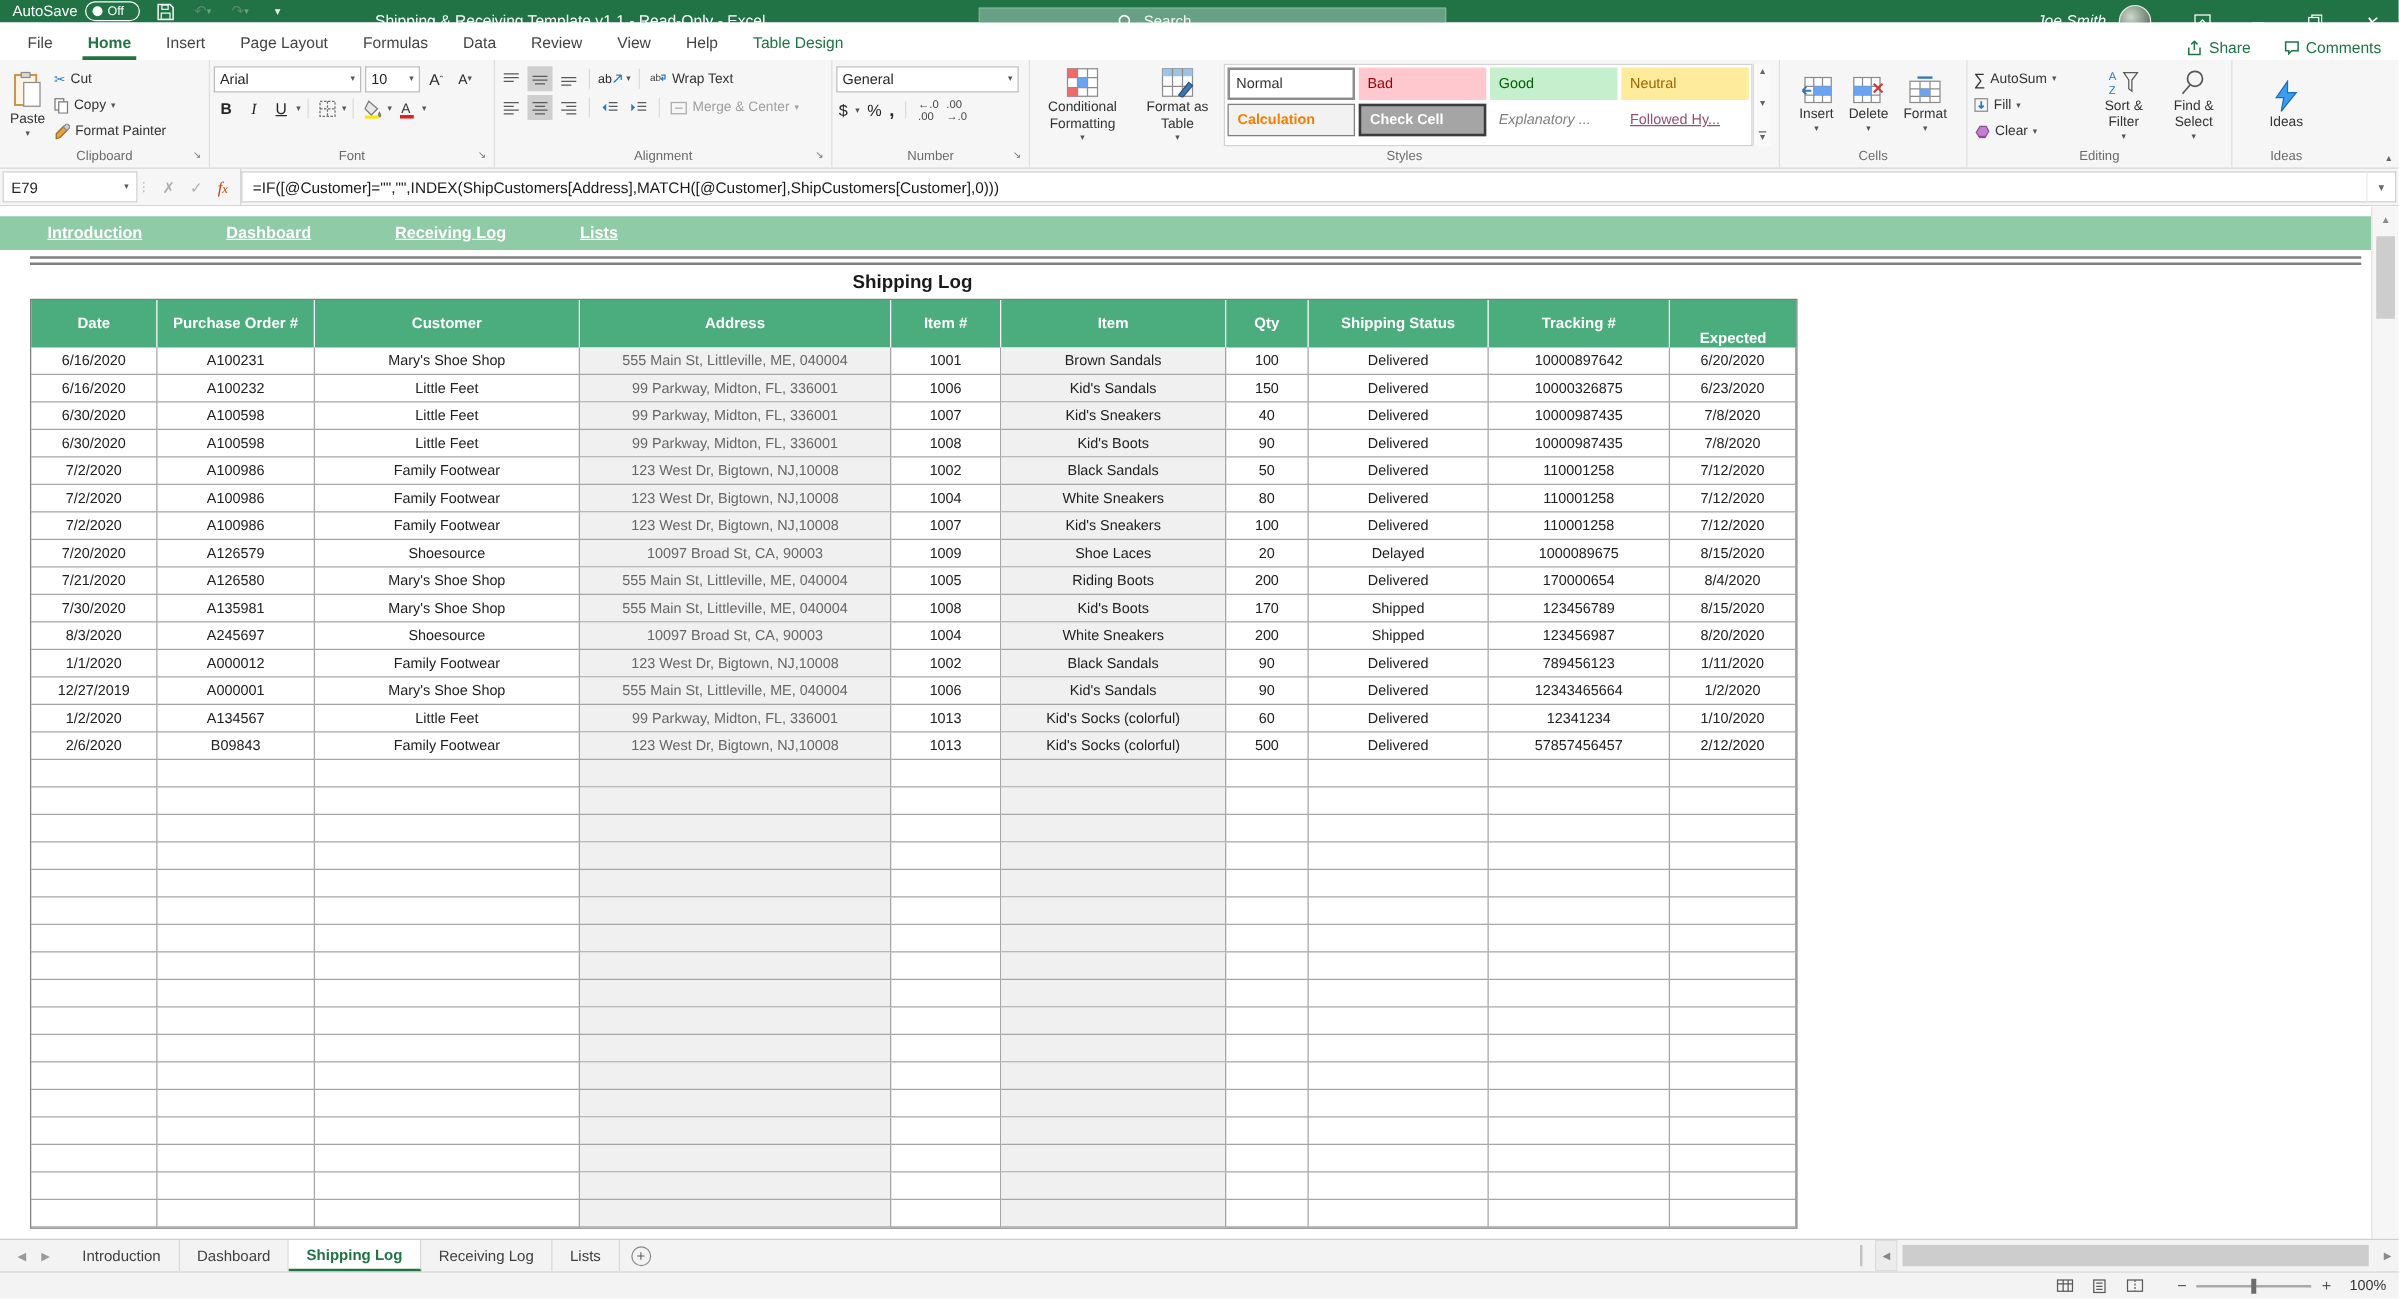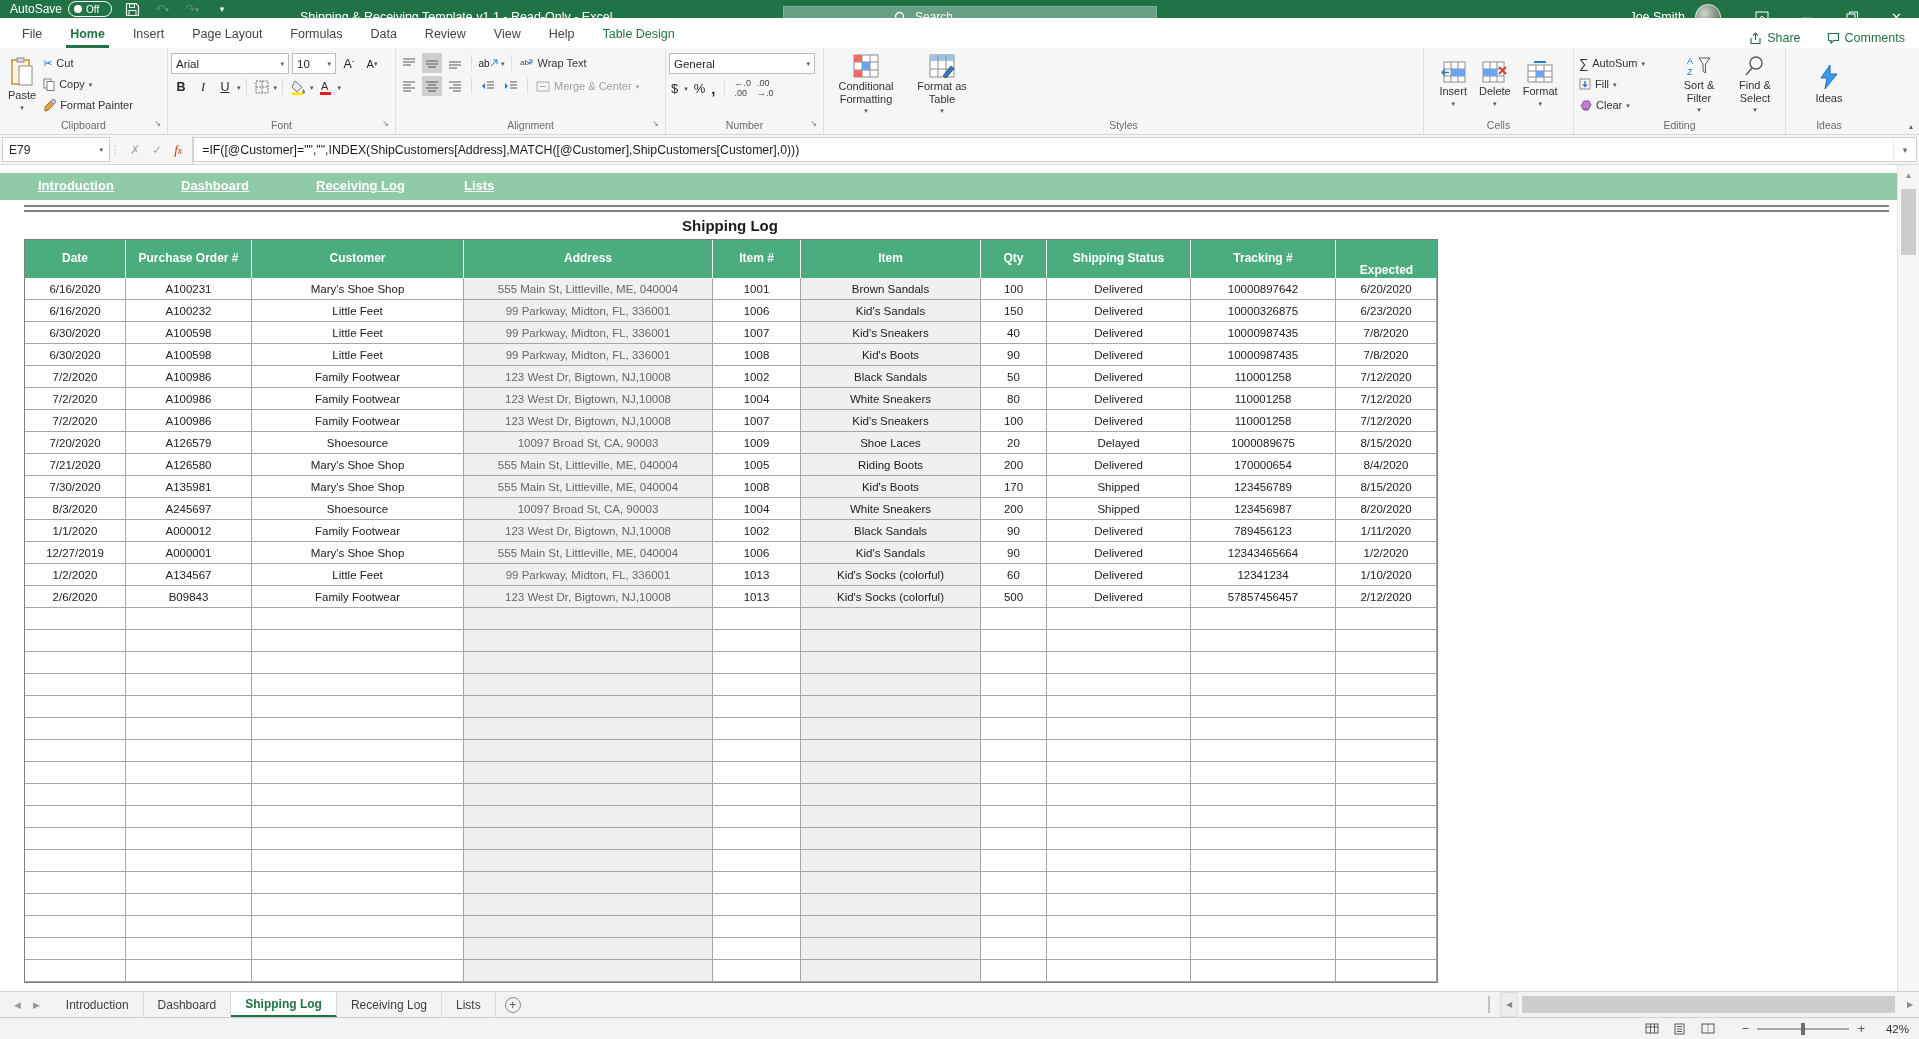--- a/index.html
+++ b/index.html
@@ -9,21 +9,21 @@
   
   .titlebar { height:18px; background:#217346; display:flex; align-items:center; color:#fff; position:relative; flex:0 0 auto; }
   .qat { display:flex; align-items:center; gap:10px; padding-left:10px; font-size:12px; }
   .autosave { display:flex; align-items:center; gap:6px; }
   .as-pill { width:44px; height:16px; border:1px solid #fff; border-radius:9px; display:flex; align-items:center; gap:4px; padding:0 5px; font-size:10px; }
   .as-dot { width:8px; height:8px; border-radius:50%; background:#fff; }
   .qat-btn { opacity:.95; display:flex; align-items:center; justify-content:center; width:20px; height:22px; }
   .qat-btn.dim { opacity:.45; }
   .tb-title { position:absolute; left:300px; top:0; height:34px; display:flex; align-items:center; font-size:12.5px; white-space:nowrap; }
   .searchbox { position:absolute; left:783px; top:6px; width:374px; height:22px; background:#68a085; border:1px solid #7fb29a; display:flex; align-items:center; gap:8px; padding-left:110px; font-size:12px; color:#f3f7f4; }
-  .tb-right { position:absolute; right:0; top:0; height:34px; display:flex; align-items:center; }
+  .tb-right { position:absolute; right:0; top:0; height:34px; display:flex; align-items:center;font-style:italic; }
   .tb-user { font-size:12.5px; margin-right:10px; }
   .avatar { width:26px; height:26px; border-radius:50%; background:radial-gradient(circle at 35% 35%, #cfd8cf, #6a7d6a 70%, #3d4a3d); border:1px solid #e8e8e8; margin-right:18px; }
   .winbtn { width:45px; height:34px; display:flex; align-items:center; justify-content:center; font-size:13px; }
 
   
   .tabrow { height:30px; background:#fff; display:flex; align-items:flex-end; padding-left:8px; position:relative; flex:0 0 auto; }
   .rtab { padding:6px 14px 7px; font-size:12.5px; color:#444; position:relative; white-space:nowrap; }
   .rtab.active { font-weight:bold; color:#217346; }
   .rtab.active::after { content:""; position:absolute; left:10px; right:10px; bottom:0; height:3px; background:#217346; }
   .rtab.contextual { color:#217346; }
@@ -431,20 +431,37 @@
             <rect x="1" y="1" width="24" height="22" fill="#fff" stroke="#8c8c8c"></rect>
             <rect x="1" y="1" width="24" height="6" fill="#9dc3e6"></rect>
             <line x1="9" y1="1" x2="9" y2="23" stroke="#8c8c8c"></line>
             <line x1="17" y1="1" x2="17" y2="23" stroke="#8c8c8c"></line>
             <line x1="1" y1="15" x2="25" y2="15" stroke="#8c8c8c"></line>
             <path d="M14 22 22 12l3 2.5L17 24z" fill="#3f76b5" stroke="#2c5380"></path>
           </svg>
         <span>Format as Table</span>
           <span class="caret">▾</span>
       </div>
+      <div style="display:flex;">
+        <div class="gallery">
+            <div class="gcell st-normal">Normal</div>
+            <div class="gcell st-bad">Bad</div>
+            <div class="gcell st-good">Good</div>
+            <div class="gcell st-neutral">Neutral</div>
+            <div class="gcell st-calculation">Calculation</div>
+            <div class="gcell st-check">Check Cell</div>
+            <div class="gcell st-explanatory">Explanatory ...</div>
+            <div class="gcell st-followed">Followed Hy...</div>
+          </div>
+        <div class="gal-strip">
+          <span>▲</span>
+          <span>▼</span>
+          <span style="border-top:1px solid #666; padding-top:1px;">▼</span>
+        </div>
+      </div>
     </div>
     <div class="rg-label"><span>Styles</span></div>
   </div>
 
   <div class="rgroup" style="width:150px;">
     <div class="rg-body" style="justify-content:center; gap:2px;">
       <div class="bigbtn">
         <svg width="26" height="22" viewBox="0 0 26 22">
             <rect x="4" y="1" width="21" height="20" fill="#fff" stroke="#8c8c8c"></rect>
             <line x1="11" y1="1" x2="11" y2="21" stroke="#8c8c8c"></line>
@@ -1029,15 +1046,15 @@
           <line x1="7" y1="1" x2="7" y2="10" stroke="#595959" stroke-dasharray="1.6 1.2"></line>
         </svg>
     </span>
   </div>
   <div class="zoomctl">
     <span class="zoom-sign">−</span>
     <div class="zoom-track">
         <div class="zoom-thumb"></div>
       </div>
     <span class="zoom-sign">+</span>
-    <span class="zoom-pct">42%</span>
+    <span class="zoom-pct">100%</span>
   </div>
 </div>
 
 </body></html>

